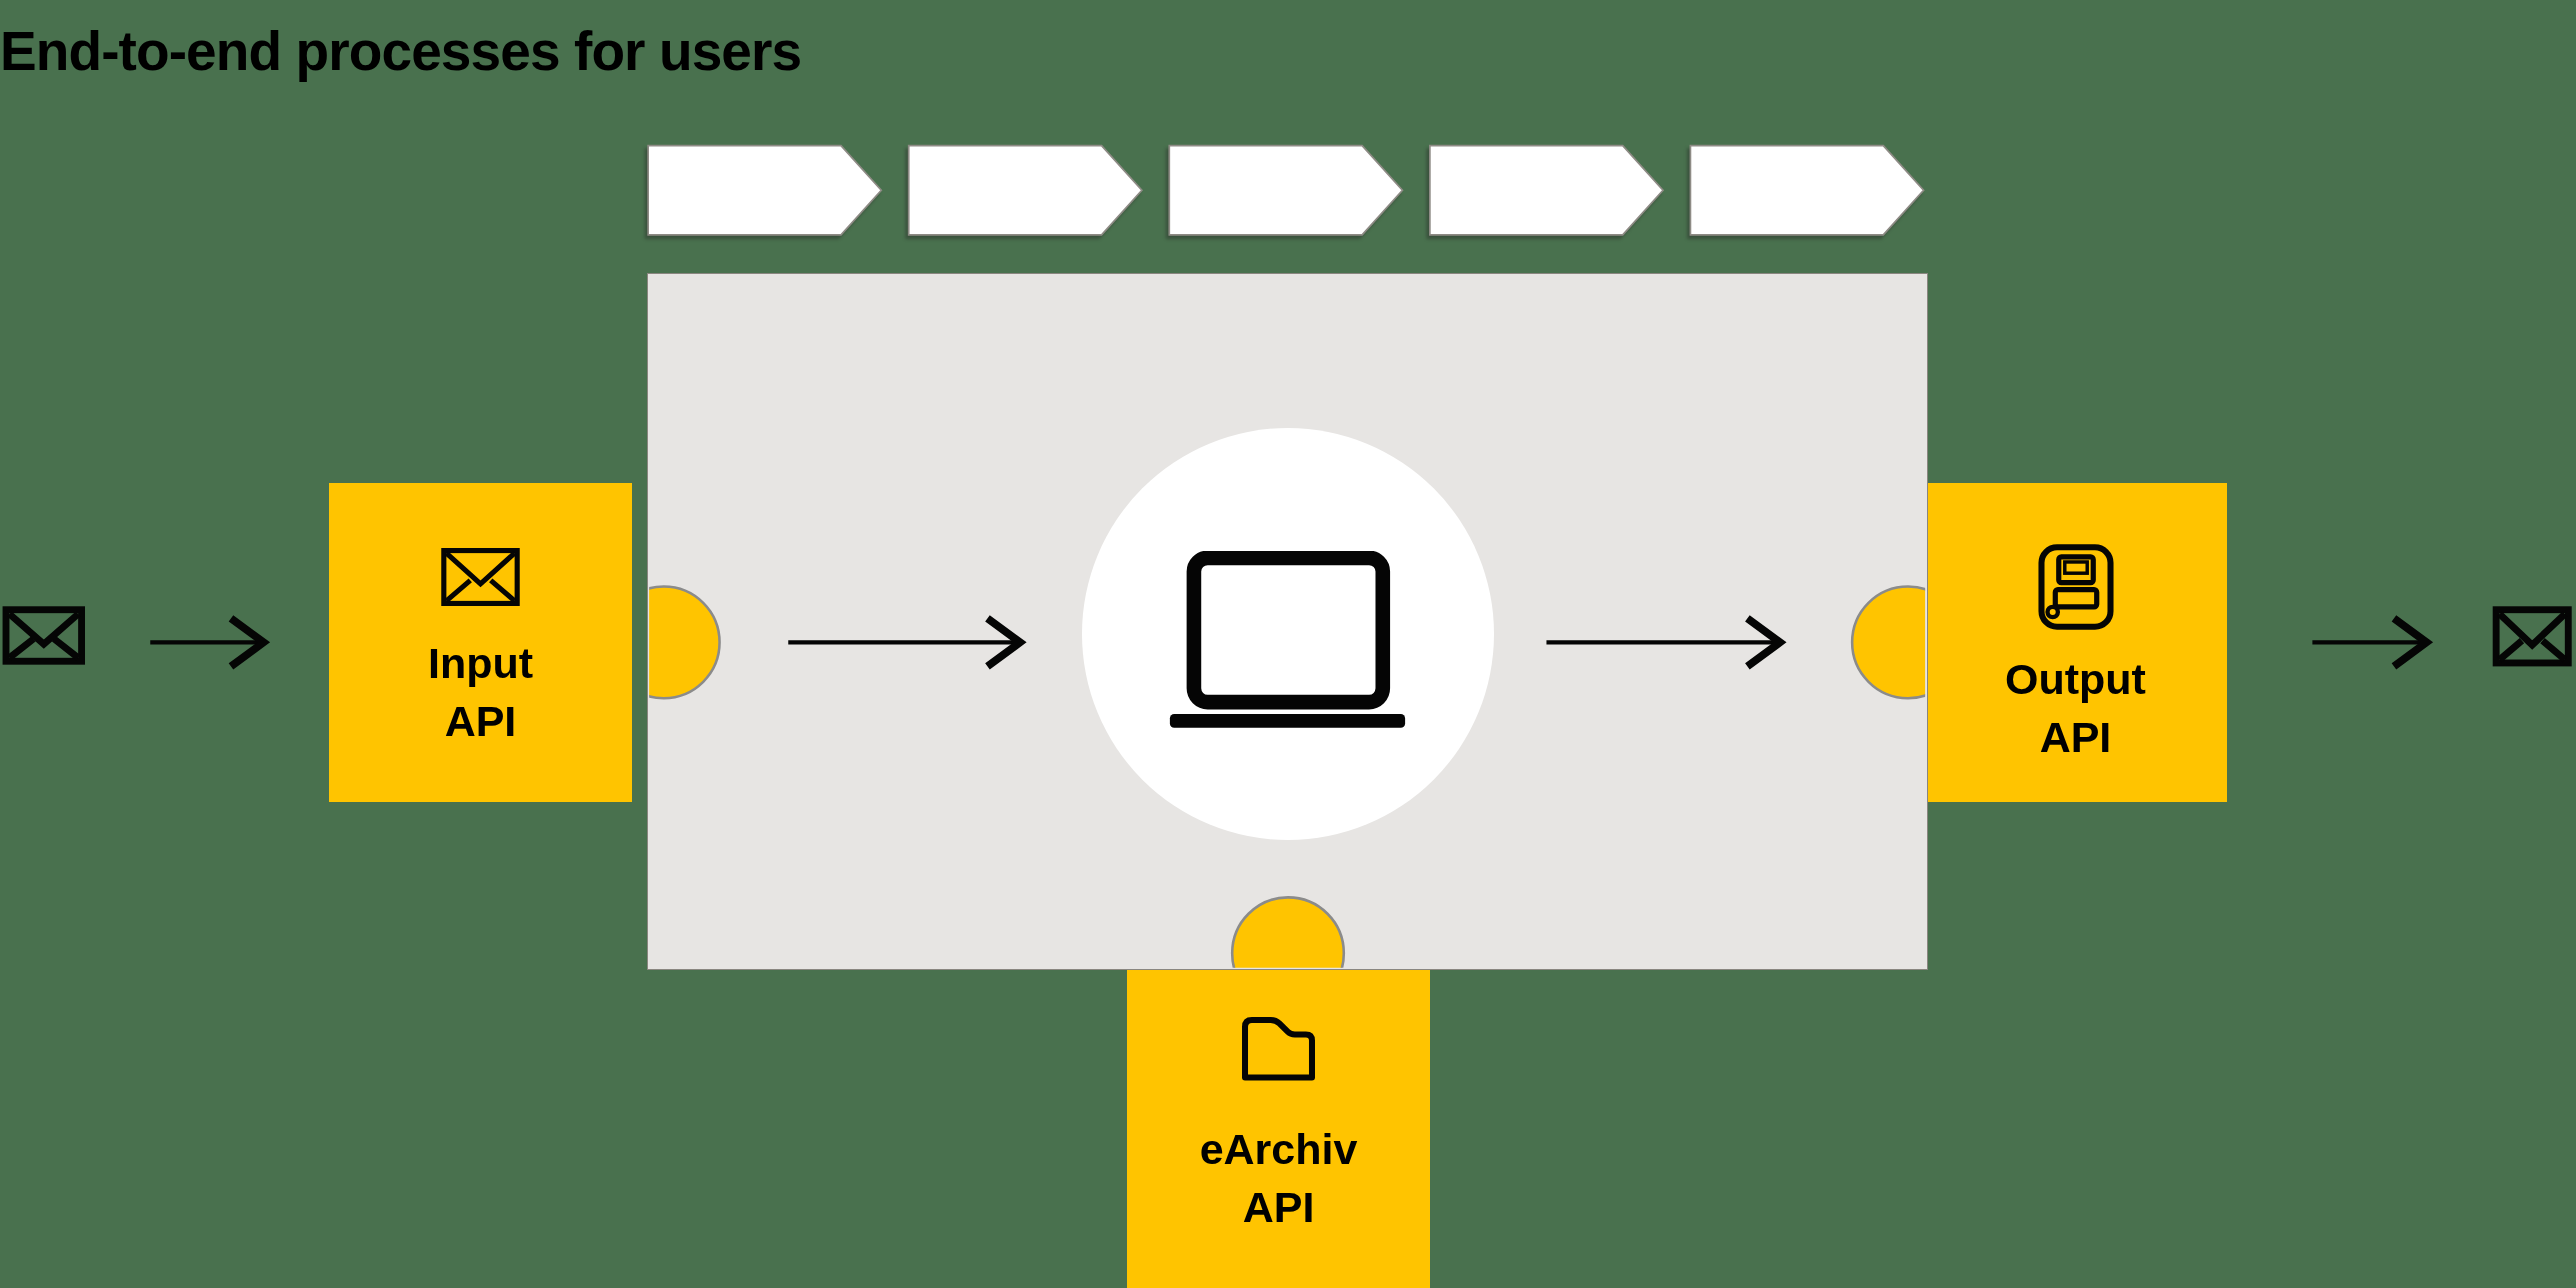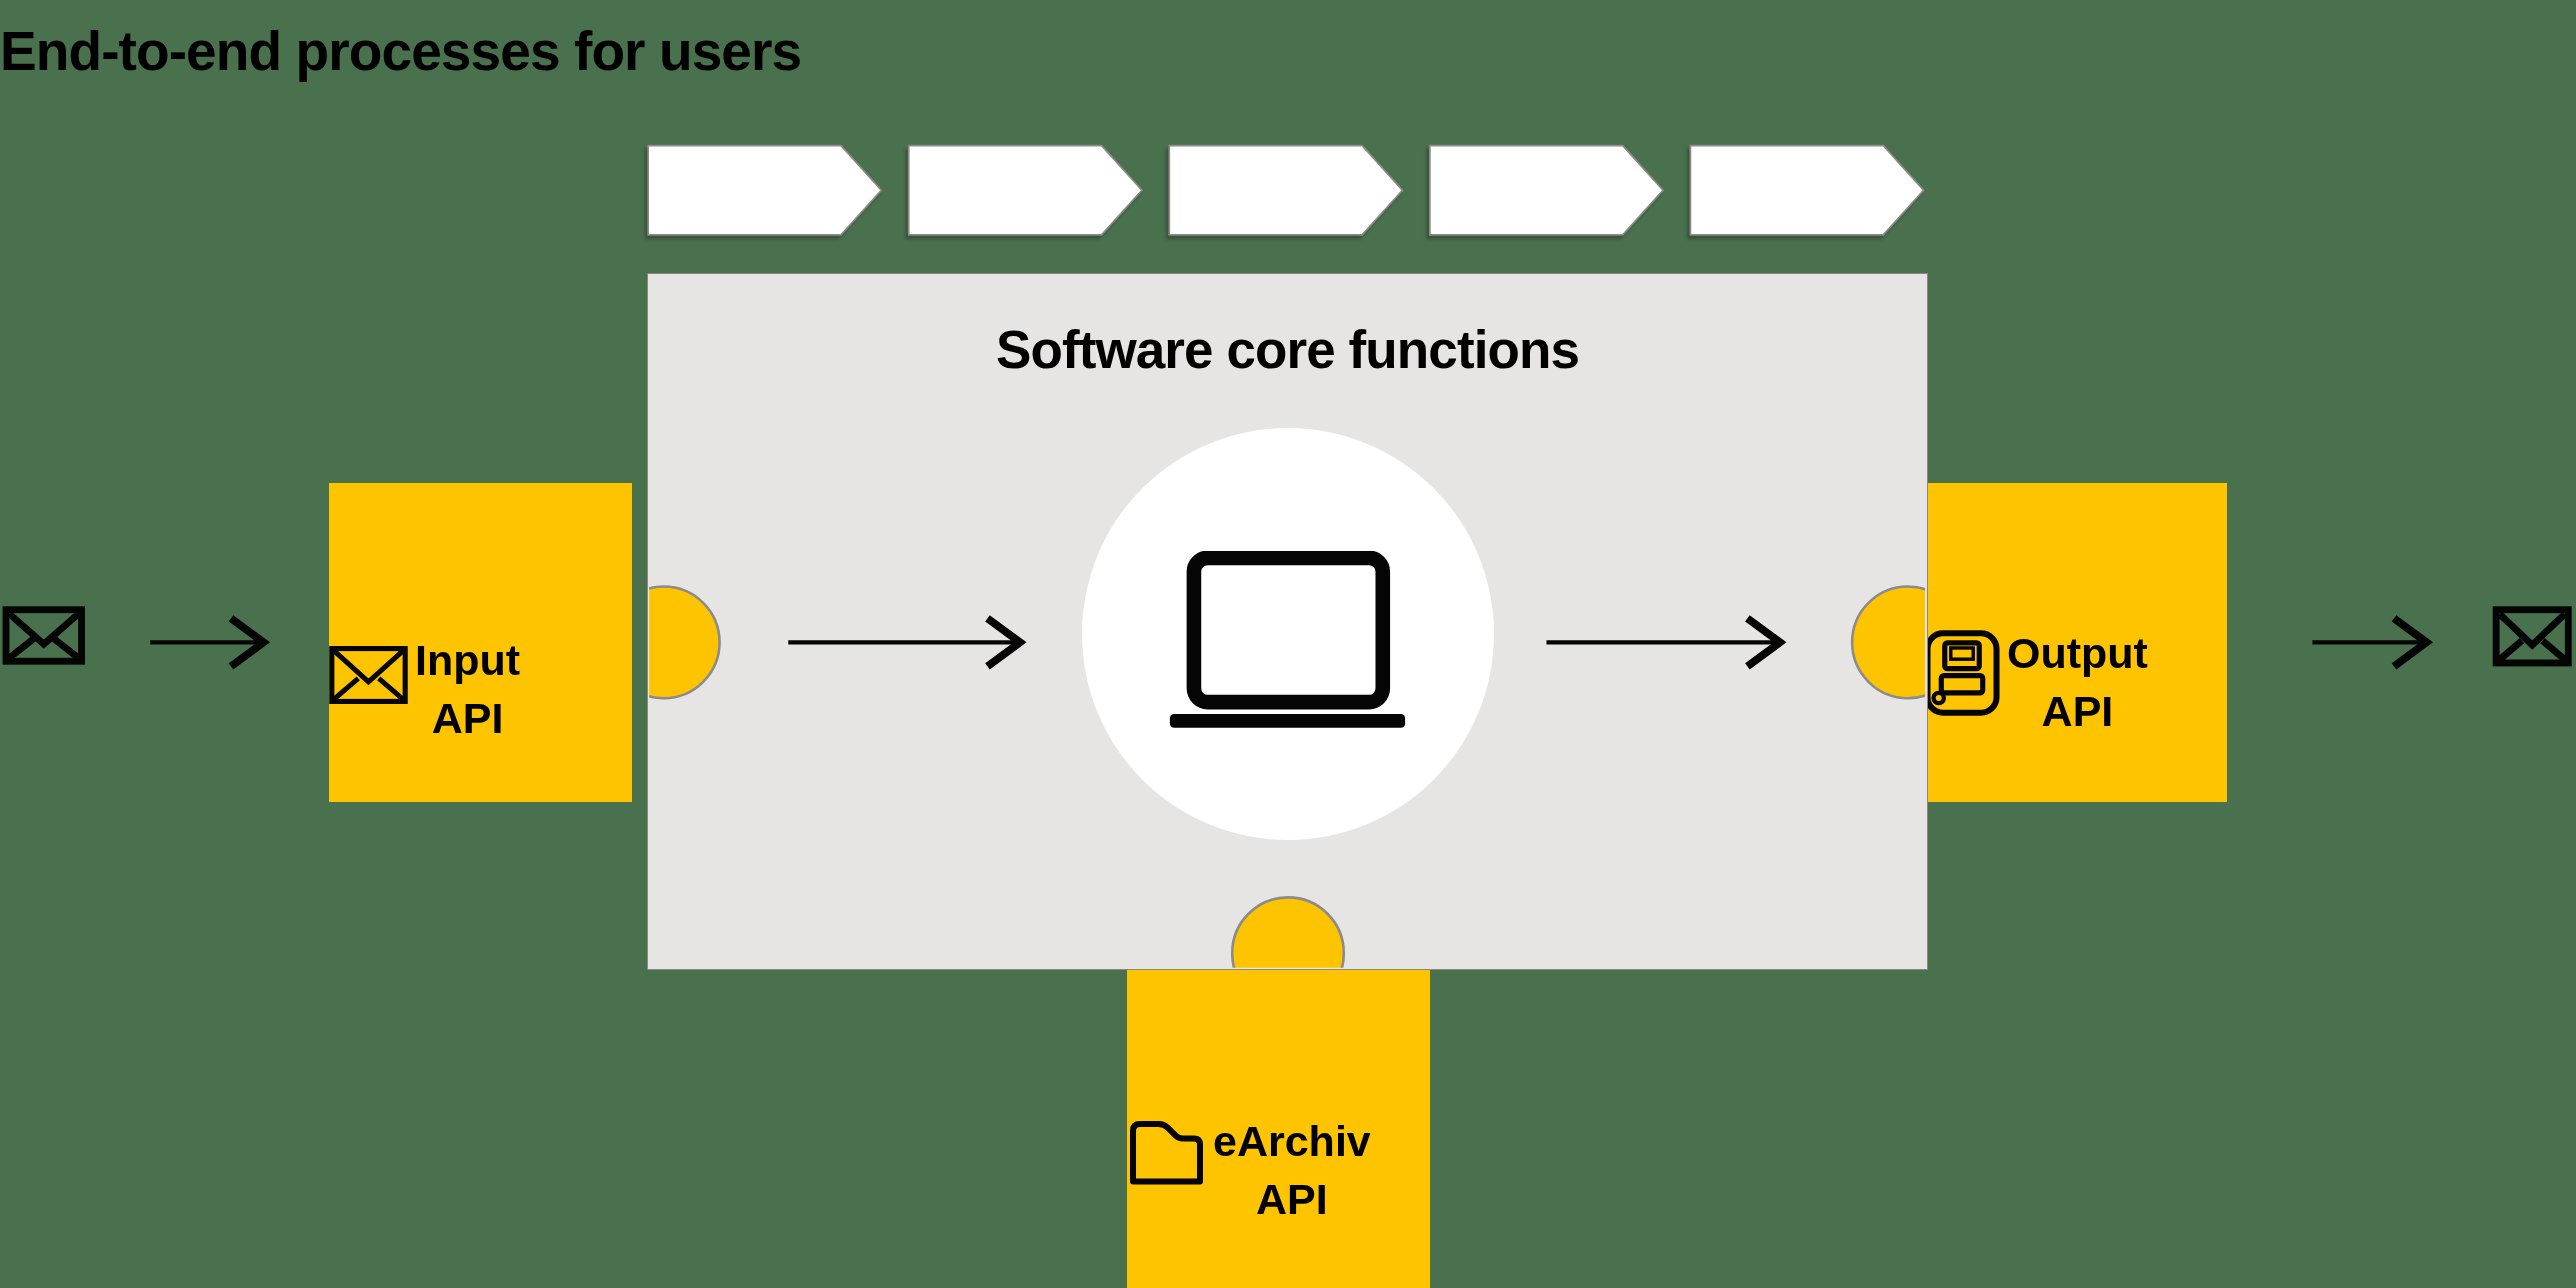--- a/index.html
+++ b/index.html
@@ -12,21 +12,21 @@
   .canvas{position:relative;width:2576px;height:1289px;background:var(--background);}
 
   .title{position:absolute;left:0;top:19px;width:2576px;
     font-size:55px;font-weight:bold;color:var(--ink);letter-spacing:-0.9px;}
 
   .chevrons{position:absolute;left:647px;top:144px;width:1288px;height:96px;overflow:visible;}
   .chev{fill:var(--chevron);stroke:#8E8B85;stroke-width:2;}
   .chevrons polygon{filter:drop-shadow(-3px 4px 2px rgba(40,45,40,0.45));}
 
   .api-block{position:absolute;width:303px;background:var(--block_yellow);
-    display:flex;flex-direction:row;align-items:center;color:var(--ink);gap:7px;}
+    display:flex;flex-direction:column;align-items:center;color:var(--ink);}
   .api-block .label{font-size:43px;line-height:58px;font-weight:bold;text-align:center;}
   .block-input{left:329px;top:483px;height:319px;padding-top:65px;}
   .block-output{left:1924px;top:483px;height:319px;padding-top:60px;}
   .block-earchiv{left:1127px;top:967px;height:322px;padding-top:45px;}
   .block-input .label{margin-top:27.5px;}
   .block-output .label{margin-top:19px;}
   .block-earchiv .label{margin-top:39px;}
 
   .panel{position:absolute;left:647px;top:273px;width:1281px;height:697px;
     background:var(--panel_gray);border:1.7px solid var(--panel_border);}
@@ -86,21 +86,20 @@
     <svg width="79" height="69" viewBox="0 0 92 80">
       <path class="ink-stroke" stroke-linejoin="round" stroke-width="7" d="M7,76 L7,17 Q7,9 15,9 L37,9 Q43,9 47,13 L57,23 Q60,26 65,26 L78,26 Q85,26 85,33 L85,76 Z"></path>
     </svg>
     <div class="label">
       <div>eArchiv</div>
       <div>API</div>
     </div>
   </div>
 
   <div class="panel"></div>
-  <div class="panel-title">Software core functions</div>
   <div class="core-circle"></div>
   <svg class="laptop-svg" width="249" height="182" viewBox="0 0 290 212">
     <rect x="36" y="8" width="220" height="168" rx="16" fill="none" stroke="#050505" stroke-width="17"></rect>
     <rect x="8" y="190" width="274" height="16" rx="5" fill="#050505"></rect>
   </svg>
 
   <svg class="bumps" viewBox="0 0 3000 1501">
     <defs>
       <clipPath id="clip-in">
           <rect x="756" y="650" width="220" height="200"></rect>

